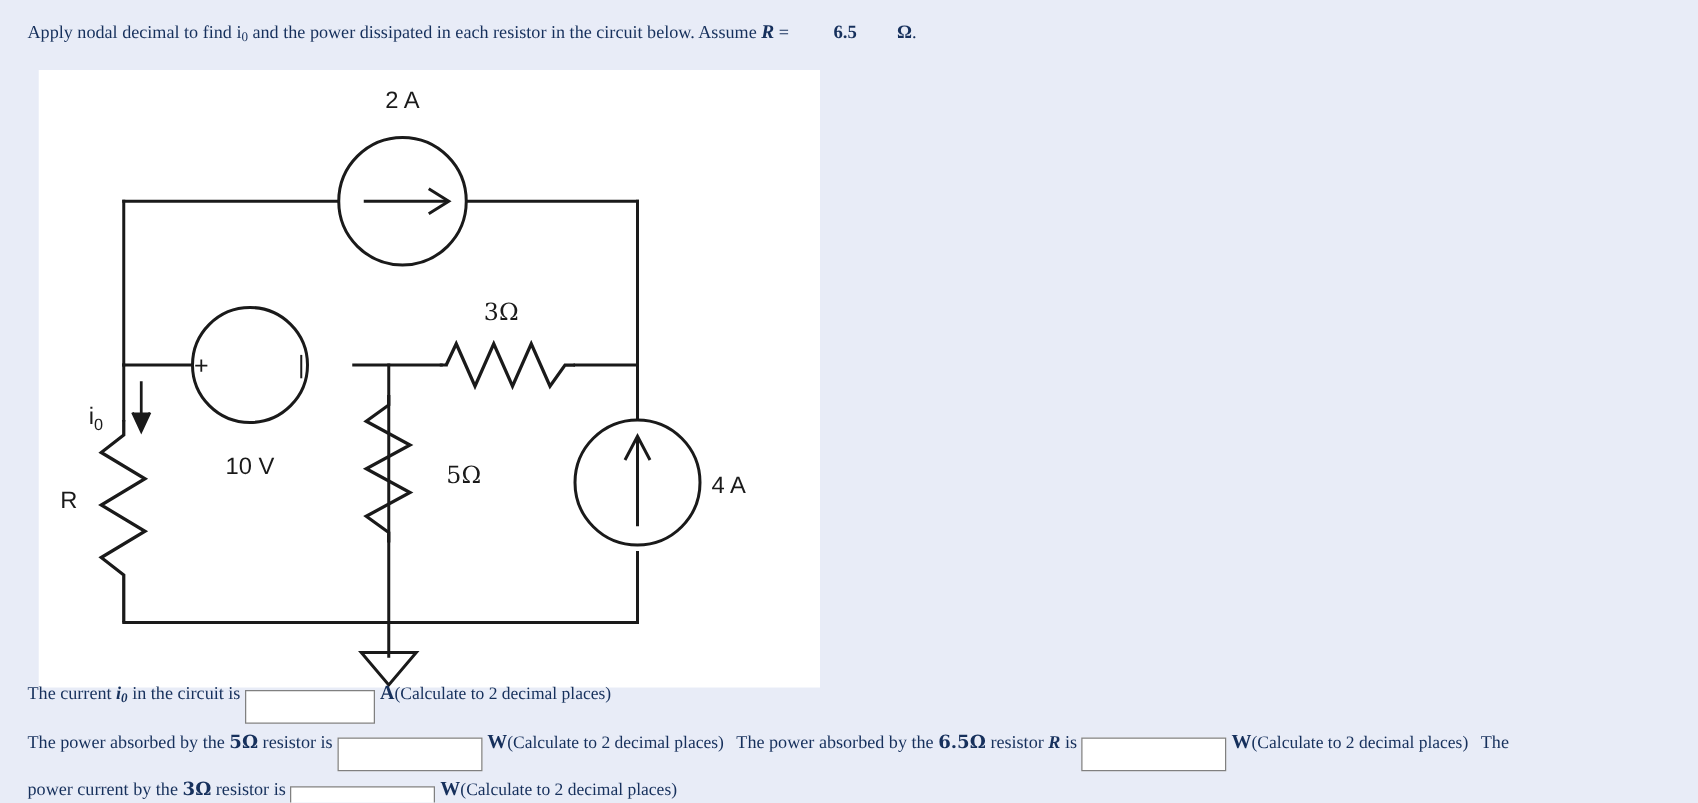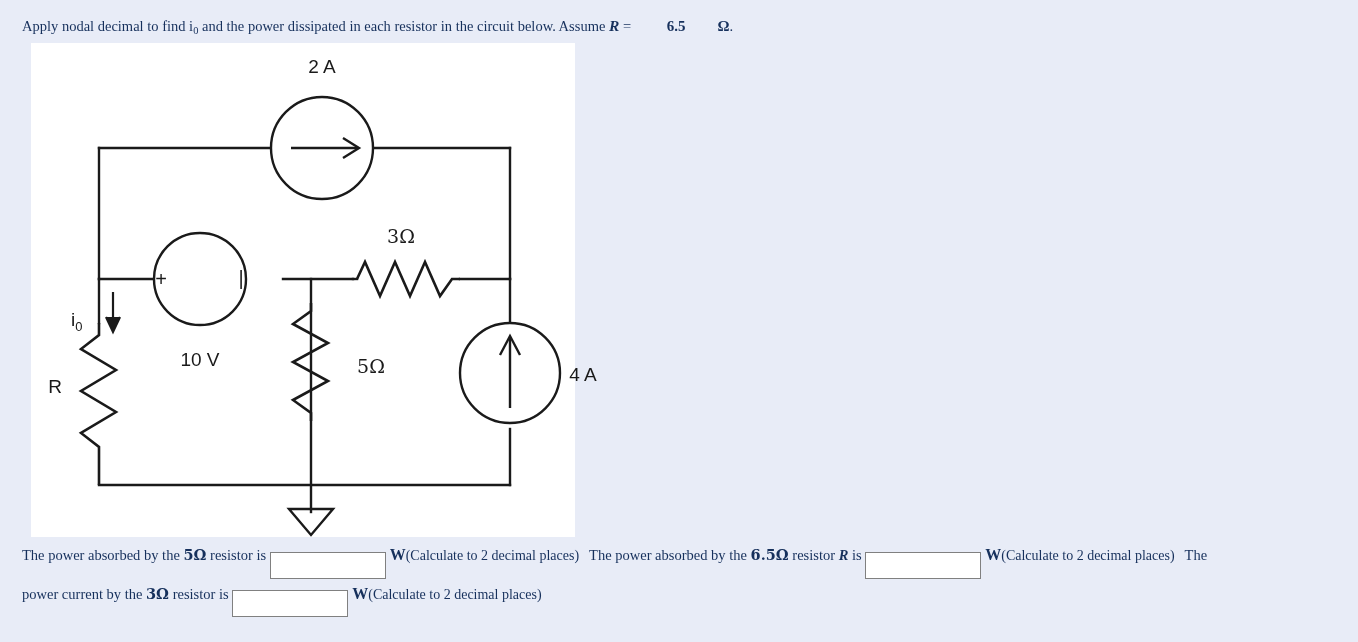--- a/index.html
+++ b/index.html
@@ -36,22 +36,22 @@
     font-size: 15px;
     margin-left: 32px;
   }
   .sub {
     font-size: 0.72em;
     vertical-align: -0.28em;
   }
   .circuit-panel {
     position: absolute;
     left: 31px;
-    top: 43px;
-    width: 544px;
+    top: 56px;
+    width: 625px;
     height: 494px;
     background: #ffffff;
   }
   .circuit-panel svg {
     display: block;
   }
   .answers {
     position: absolute;
     left: 0px;
     top: 540px;
@@ -176,20 +176,23 @@
 
     <g stroke="#1a1a1a" stroke-width="2.4" fill="none" stroke-linejoin="miter">
       <path d="M 258 466 L 302 466 L 280 492 Z"></path>
     </g>
 
   </svg>
 </div>
 
 <div class="answers">
 
+  <div class="ans-line row1">
+    <span>The current </span><span class="it">i</span><span class="it sub">0</span><span> in the circuit is </span><input class="ansbox" type="text" value="" style=""><span class="unit">A</span><span class="paren">(Calculate to 2 decimal places)</span>
+  </div>
 
   <div class="ans-line row2">
     <span>The power absorbed by the </span><span class="mb omega">5Ω</span><span> resistor is </span><input class="ansbox wide" type="text" value="" style=""><span class="unit">W</span><span class="paren">(Calculate to 2 decimal places)</span><span class="gap"></span><span>The power absorbed by the </span><span class="mb omega">6.5Ω</span><span> resistor </span><span class="it">R</span><span> is </span><input class="ansbox wide" type="text" value="" style=""><span class="unit">W</span><span class="paren">(Calculate to 2 decimal places)</span><span class="gap"></span><span>The</span>
   </div>
 
   <div class="ans-line row3">
     <span>power current by the </span><span class="mb omega">3Ω</span><span> resistor is </span><input class="ansbox wide" type="text" value="" style=""><span class="unit">W</span><span class="paren">(Calculate to 2 decimal places)</span>
   </div>
 
 </div>

